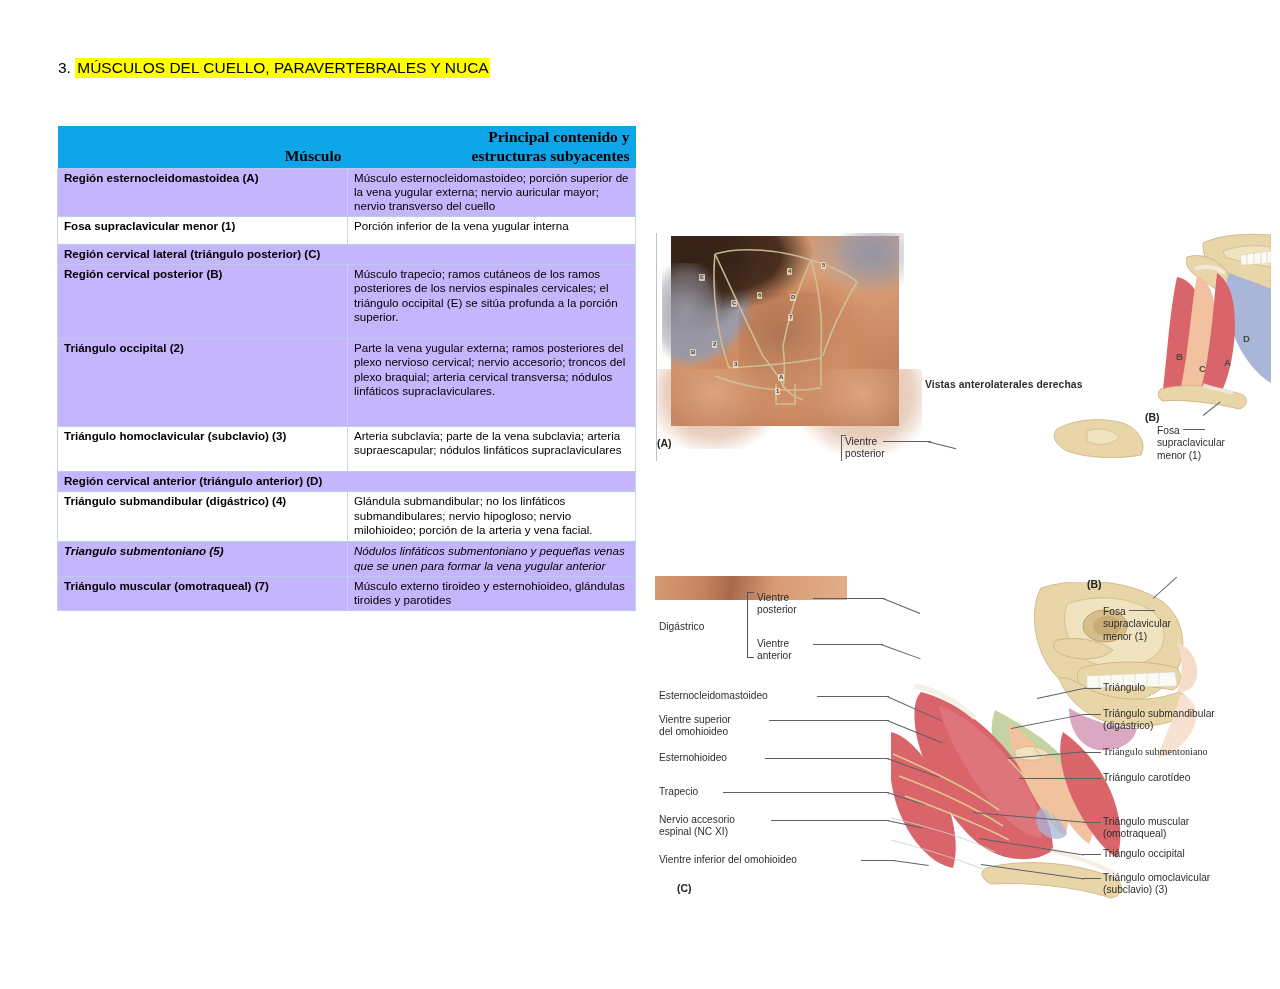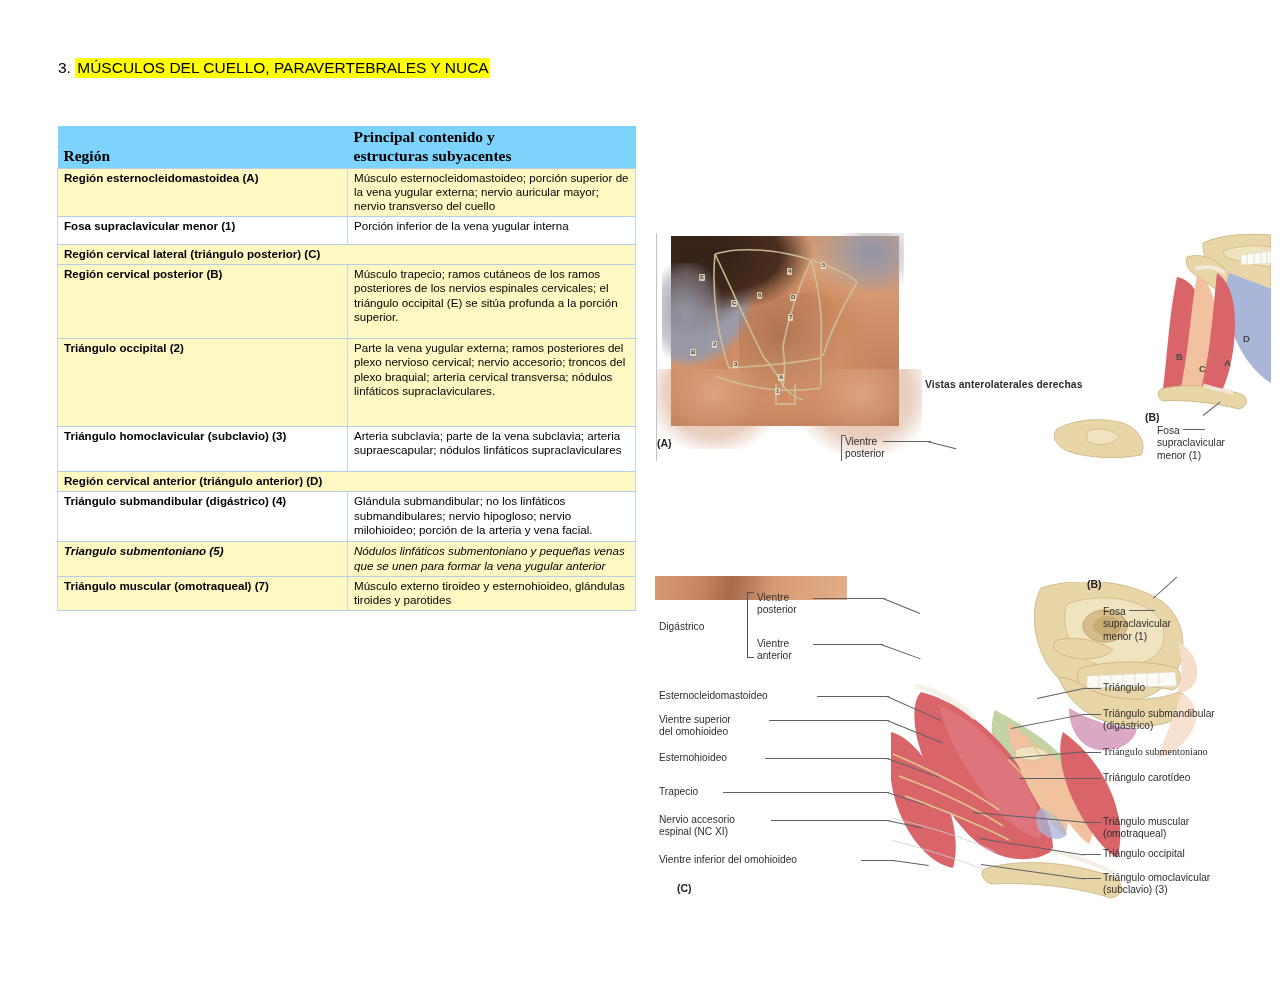--- a/index.html
+++ b/index.html
@@ -54,38 +54,38 @@
     table-layout: fixed;
   }
   table.regions col.c1 { width: 290px; }
   table.regions col.c2 { width: 288px; }
 
   table.regions th {
     font-family: "Liberation Serif", serif;
     font-weight: bold;
     font-size: 15.5px;
     line-height: 19px;
-    text-align: left;
+    text-align: right;
     vertical-align: bottom;
     padding: 1px 6px 3px 6px;
     border: none;
-    background: #7dd3fc;
+    background: #0ea5e9;
     color: #000;
   }
   table.regions td {
     font-size: 11.6px;
     line-height: 14.1px;
     vertical-align: top;
     padding: 2px 6px 3px 6px;
     border-top: 1px solid #b6cfe6;
     border-bottom: 1px solid #b6cfe6;
     border-left: 1px solid #c3d7ea;
     border-right: 1px solid #c3d7ea;
   }
-  table.regions tr.shade td { background: #fef9c3; }
+  table.regions tr.shade td { background: #c4b5fd; }
   table.regions tr.plain td { background: #ffffff; }
   td.region-name {
     font-weight: bold;
     font-size: 12.1px;
     line-height: 14.6px;
   }
   td.span-row {
     font-weight: bold;
     font-size: 12.1px;
     line-height: 15px;
@@ -240,21 +240,21 @@
 <div class="subheading">REGIONES DEL CUELLO</div>
 
 <div class="tbl-wrap">
   <table class="regions">
     <colgroup>
         <col class="c1">
         <col class="c2">
       </colgroup>
     <thead>
       <tr>
-        <th>Región</th>
+        <th>Músculo</th>
         <th>
           <div>Principal contenido y</div>
           <div>estructuras subyacentes</div>
         </th>
       </tr>
     </thead>
     <tbody>
       <tr class="shade tall-a">
         <td class="region-name">Región esternocleidomastoidea (A)</td>
         <td>Músculo esternocleidomastoideo; porción superior de la vena yugular externa; nervio auricular mayor; nervio transverso del cuello</td>

